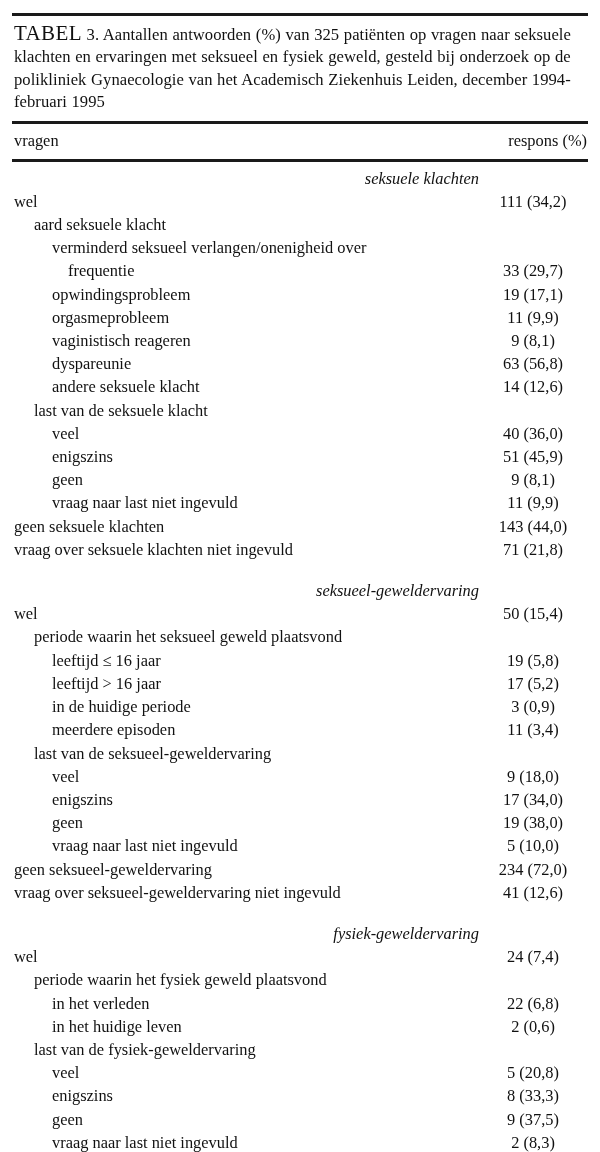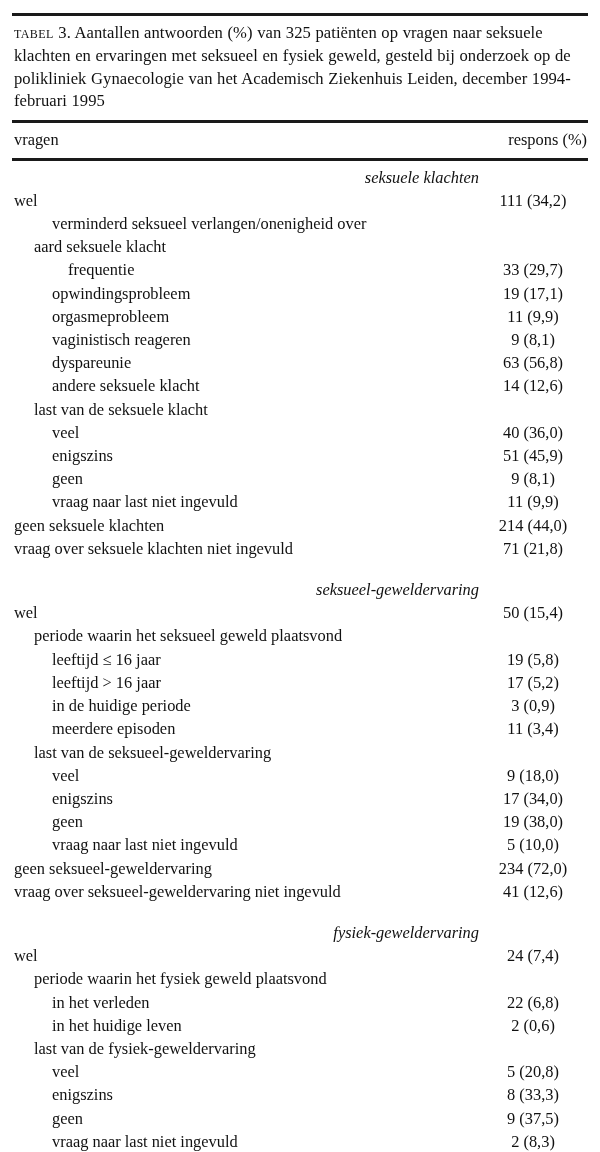--- a/index.html
+++ b/index.html
@@ -34,21 +34,21 @@
   .caption {
     font-size: 16.6px;
     line-height: 22.4px;
     letter-spacing: 0.05px;
     text-align: left;
     margin: 6px 12px 7px 2px;
     word-spacing: 0.4px;
   }
   .caption .smallcaps {
     font-variant: small-caps;
-    font-size: 12px;
+    font-size: 21px;
     letter-spacing: 0.4px;
   }
 
   
   .colhead {
     display: flex;
     align-items: baseline;
     justify-content: space-between;
     font-size: 16.4px;
     line-height: 22px;
@@ -115,26 +115,26 @@
 
   <div class="tbody" id="table-body">
       <div class="row lvl0 section-head">
         <span class="label">seksuele klachten</span>
         <span class="value"></span>
       </div>
       <div class="row lvl0">
         <span class="label">wel</span>
         <span class="value">111 (34,2)</span>
       </div>
+      <div class="row lvl1">
+        <span class="label">aard seksuele klacht</span>
+        <span class="value"></span>
+      </div>
       <div class="row lvl2">
         <span class="label">verminderd seksueel verlangen/onenigheid over</span>
-        <span class="value"></span>
-      </div>
-      <div class="row lvl1">
-        <span class="label">aard seksuele klacht</span>
         <span class="value"></span>
       </div>
       <div class="row lvl3">
         <span class="label">frequentie</span>
         <span class="value">33 (29,7)</span>
       </div>
       <div class="row lvl2">
         <span class="label">opwindingsprobleem</span>
         <span class="value">19 (17,1)</span>
       </div>
@@ -169,21 +169,21 @@
       <div class="row lvl2">
         <span class="label">geen</span>
         <span class="value">9 (8,1)</span>
       </div>
       <div class="row lvl2">
         <span class="label">vraag naar last niet ingevuld</span>
         <span class="value">11 (9,9)</span>
       </div>
       <div class="row lvl0">
         <span class="label">geen seksuele klachten</span>
-        <span class="value">214 (44,0)</span>
+        <span class="value">143 (44,0)</span>
       </div>
       <div class="row lvl0">
         <span class="label">vraag over seksuele klachten niet ingevuld</span>
         <span class="value">71 (21,8)</span>
       </div>
       <div class="spacer"></div>
       <div class="row lvl0 section-head">
         <span class="label">seksueel-geweldervaring</span>
         <span class="value"></span>
       </div>

